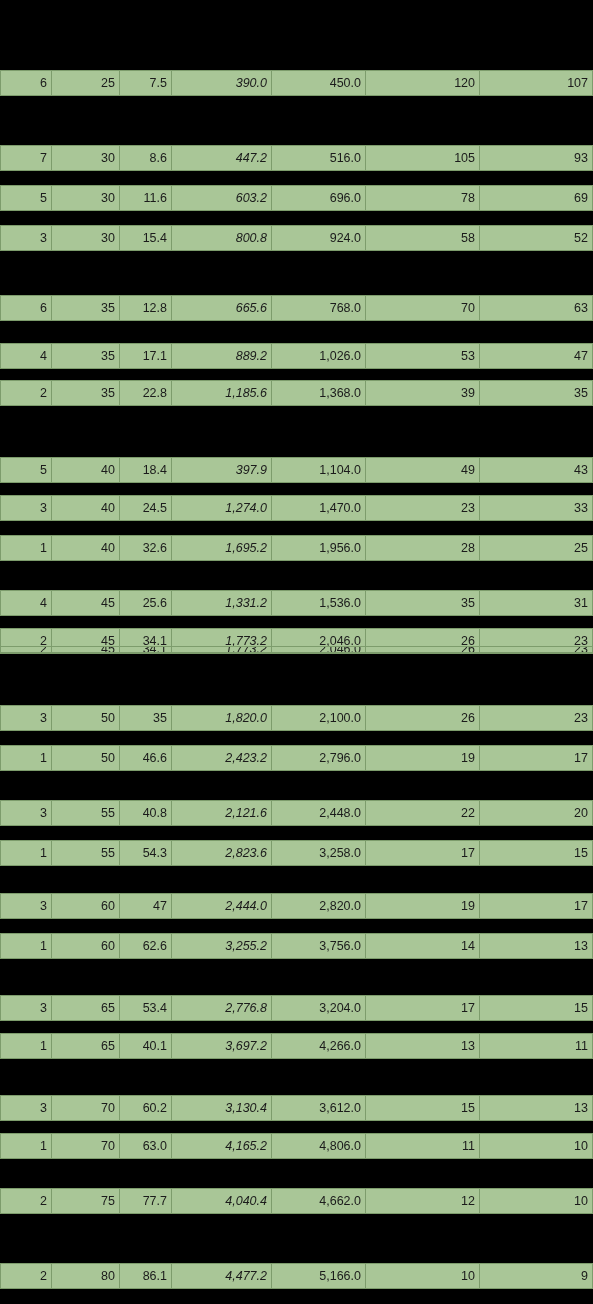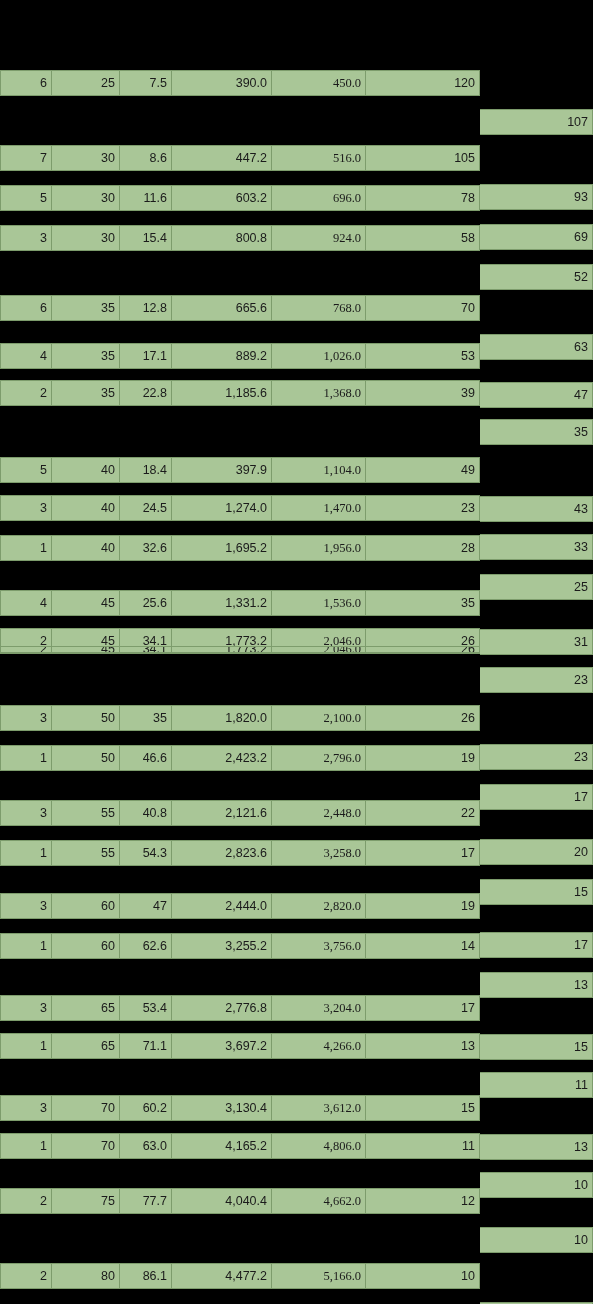--- a/index.html
+++ b/index.html
@@ -45,24 +45,24 @@
     line-height: 1;
     overflow: hidden;
     white-space: nowrap;
   }
   .cell:first-child {
     border-left: 1px solid #7d9c6c;
   }
   .c0 { width: 52px; }
   .c1 { width: 68px; }
   .c2 { width: 52px; text-align: right; }
-  .c3 { width: 100px; }
-  .c4 { width: 94px; font-family: Liberation Serif, serif; }
+  .c3 { width: 100px; font-style: italic; }
+  .c4 { width: 94px; }
   .c5 { width: 114px; }
-  .c6 { width: 113px; margin-top: 39px; }
+  .c6 { width: 113px; }
 </style>
 </head>
 <body>
 
 <div id="sheet">
     <div class="row" style="top: 70px;">
       <div class="cell c0">6</div>
       <div class="cell c1">25</div>
       <div class="cell c2">7.5</div>
       <div class="cell c3">390.0</div>
@@ -237,21 +237,21 @@
       <div class="cell c1">65</div>
       <div class="cell c2">53.4</div>
       <div class="cell c3">2,776.8</div>
       <div class="cell c4">3,204.0</div>
       <div class="cell c5">17</div>
       <div class="cell c6">15</div>
     </div>
     <div class="row" style="top: 1033px;">
       <div class="cell c0">1</div>
       <div class="cell c1">65</div>
-      <div class="cell c2">71.1</div>
+      <div class="cell c2">40.1</div>
       <div class="cell c3">3,697.2</div>
       <div class="cell c4">4,266.0</div>
       <div class="cell c5">13</div>
       <div class="cell c6">11</div>
     </div>
     <div class="row" style="top: 1095px;">
       <div class="cell c0">3</div>
       <div class="cell c1">70</div>
       <div class="cell c2">60.2</div>
       <div class="cell c3">3,130.4</div>

